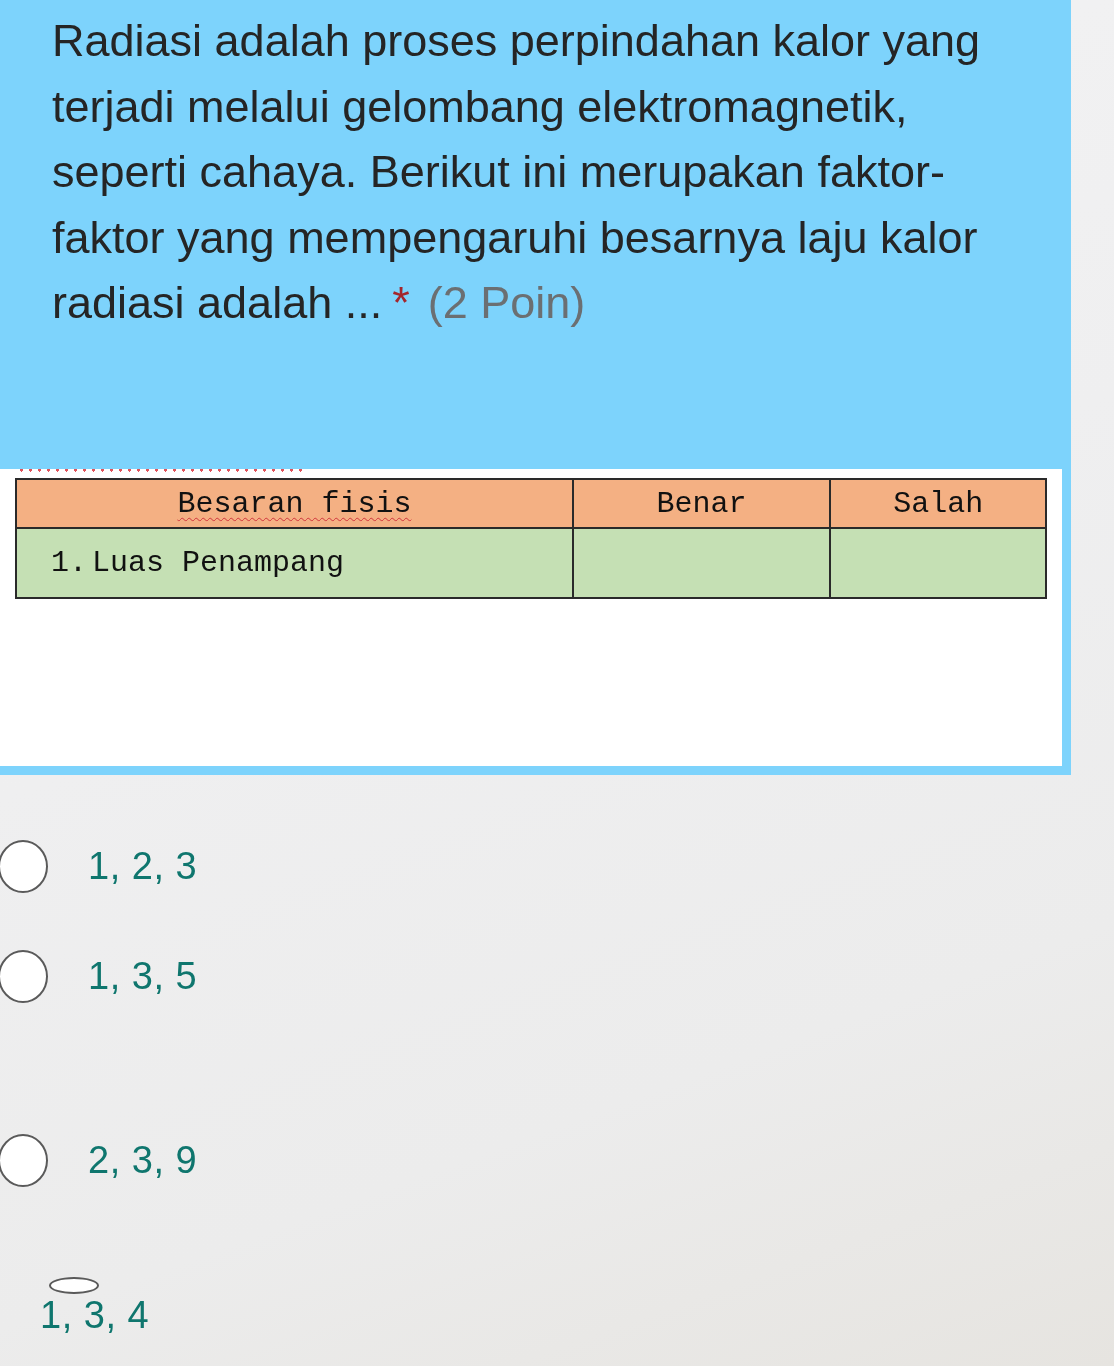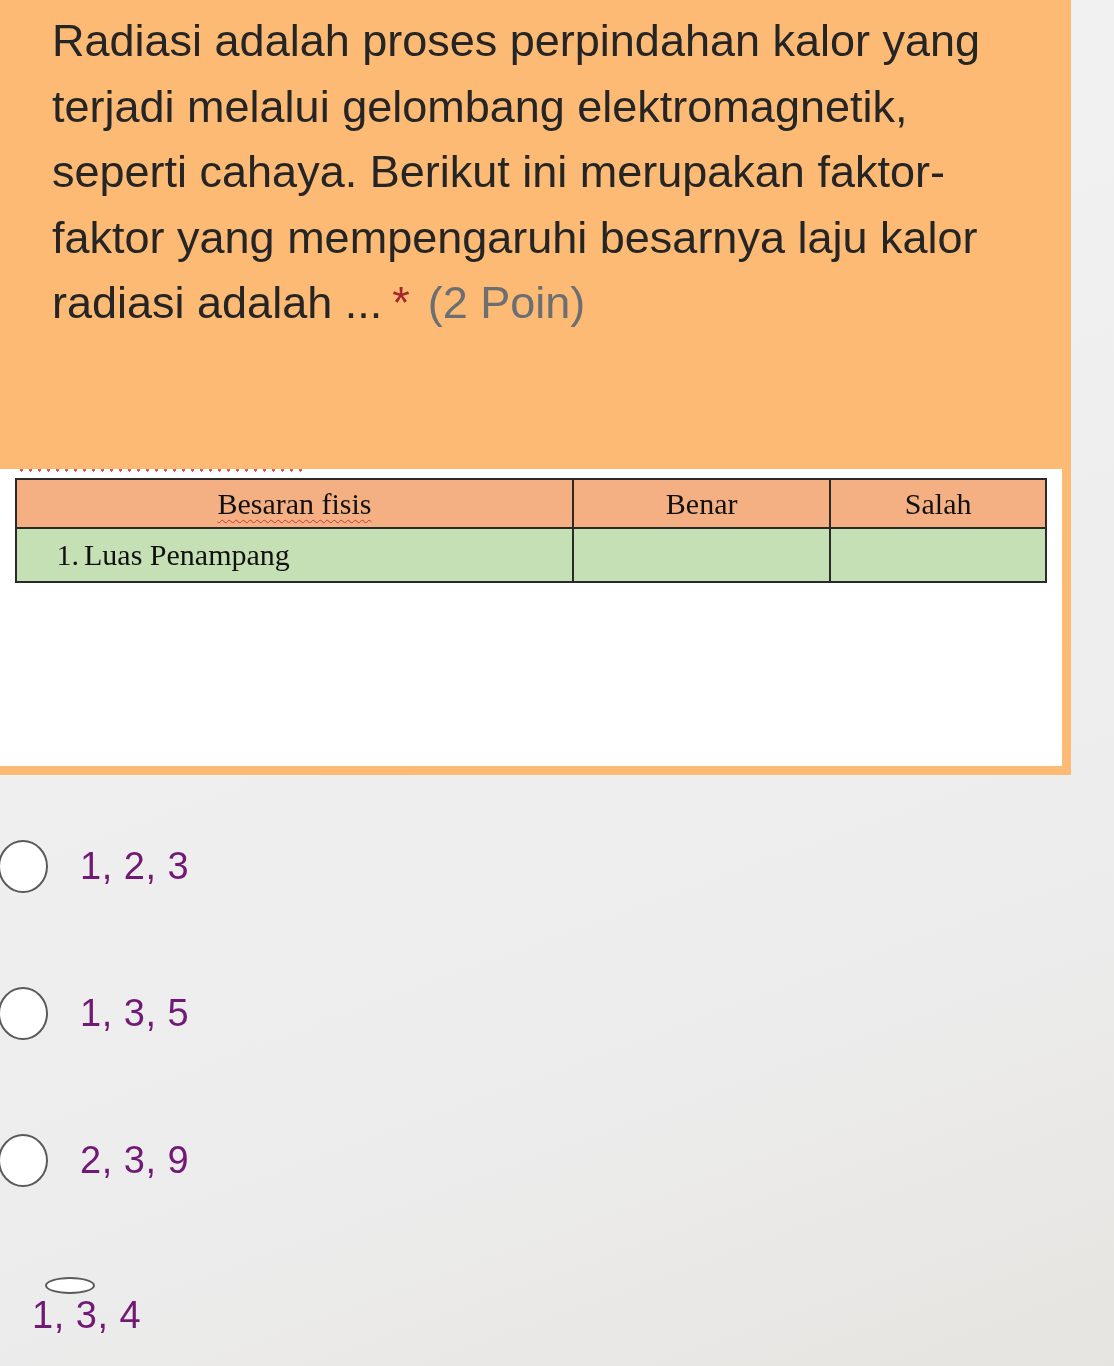--- a/index.html
+++ b/index.html
@@ -3,60 +3,60 @@
 <meta charset="utf-8">
 <style>
   html, body { margin:0; padding:0; }
   body {
     width:1114px; height:1366px; overflow:hidden; position:relative;
     background: linear-gradient(160deg, #f3f3f4 0%, #efeff0 45%, #ececec 75%, #e6e4e0 100%);
     font-family: "Liberation Sans", sans-serif;
   }
   .card {
     position:absolute; left:0; top:0; width:1071px; height:775px;
-    background:#fdba74;
+    background:#7dd3fc;
   }
   .question {
     position:absolute; left:52px; top:8px; width:980px;
     font-size:45px; line-height:65.5px; color:#252525;
     font-family: "Liberation Sans", sans-serif;
   }
   .required { color:#a4262c; margin-left:10px; }
   .points { color:#6b6f72; margin-left:18px; }
   .embed {
     position:absolute; left:0; top:469px; width:1062px; height:297px;
     background:#ffffff; overflow:hidden;
   }
   .spell-top {
     position:absolute; left:17px; top:-2px; height:6px; width:285px;
     background-image: radial-gradient(circle, #e0555d 1.6px, transparent 1.8px);
     background-size:9px 6px;
   }
   table.phys {
     position:absolute; left:15px; top:9px; width:1032px;
     border-collapse:collapse;
-    font-family: Liberation Serif, serif; font-size:30px; color:#111;
+    font-family: Liberation Mono, monospace; font-size:30px; color:#111;
   }
   table.phys th, table.phys td { border:2px solid #2a2a2a; }
   table.phys th {
     background:#f4b083; font-weight:normal; height:47px; padding:0; text-align:center;
   }
-  table.phys td { background:#c5e0b4; height:48px; padding:2px;margin-left:47px; }
+  table.phys td { background:#c5e0b4; height:48px; padding:10px;margin-left:47px; }
   .c1 { width:556px; } .c2 { width:256px; } .c3 { width:214px; }
   .num { display:inline-block; width:60px; text-align:right; }
   .lbl { margin-left:5px; }
   .squig { text-decoration: underline wavy #d0343c; text-decoration-thickness:1px; text-underline-offset:5px; }
   .option {
     position:absolute; left:0; height:60px; display:flex; align-items:center;
   }
   .radio {
     width:50px; height:53px; border:2.5px solid #5a5a5a; border-radius:50%;
     background:#fff; margin-left:-2px; box-sizing:border-box;
   }
-  .opt-label { margin-left:32px; font-size:38px; color:#701a75; letter-spacing:0.5px; }
+  .opt-label { margin-left:40px; font-size:38px; color:#0f766e; letter-spacing:0.5px; }
 </style>
 </head>
 <body>
 
 <div class="card">
   <div class="question">
     <span>Radiasi adalah proses perpindahan kalor yang terjadi melalui gelombang elektromagnetik, seperti cahaya. Berikut ini merupakan faktor-faktor yang mempengaruhi besarnya laju kalor radiasi adalah ...</span><span class="required">*</span><span class="points">(2 Poin)</span>
   </div>
 
   <div class="embed">
@@ -77,21 +77,21 @@
         </tr>
       </tbody>
     </table>
   </div>
 </div>
 
 <div class="option" style="top:836px;">
   <span class="radio"></span>
   <span class="opt-label">1, 2, 3</span>
 </div>
-<div class="option" style="top:983px;">
+<div class="option" style="top:946px;">
   <span class="radio"></span>
   <span class="opt-label">1, 3, 5</span>
 </div>
 <div class="option" style="top:1130px;">
   <span class="radio"></span>
   <span class="opt-label">2, 3, 9</span>
 </div>
 <div class="option" style="top:1277px;flex-direction:column;">
   <span class="radio"></span>
   <span class="opt-label">1, 3, 4</span>

